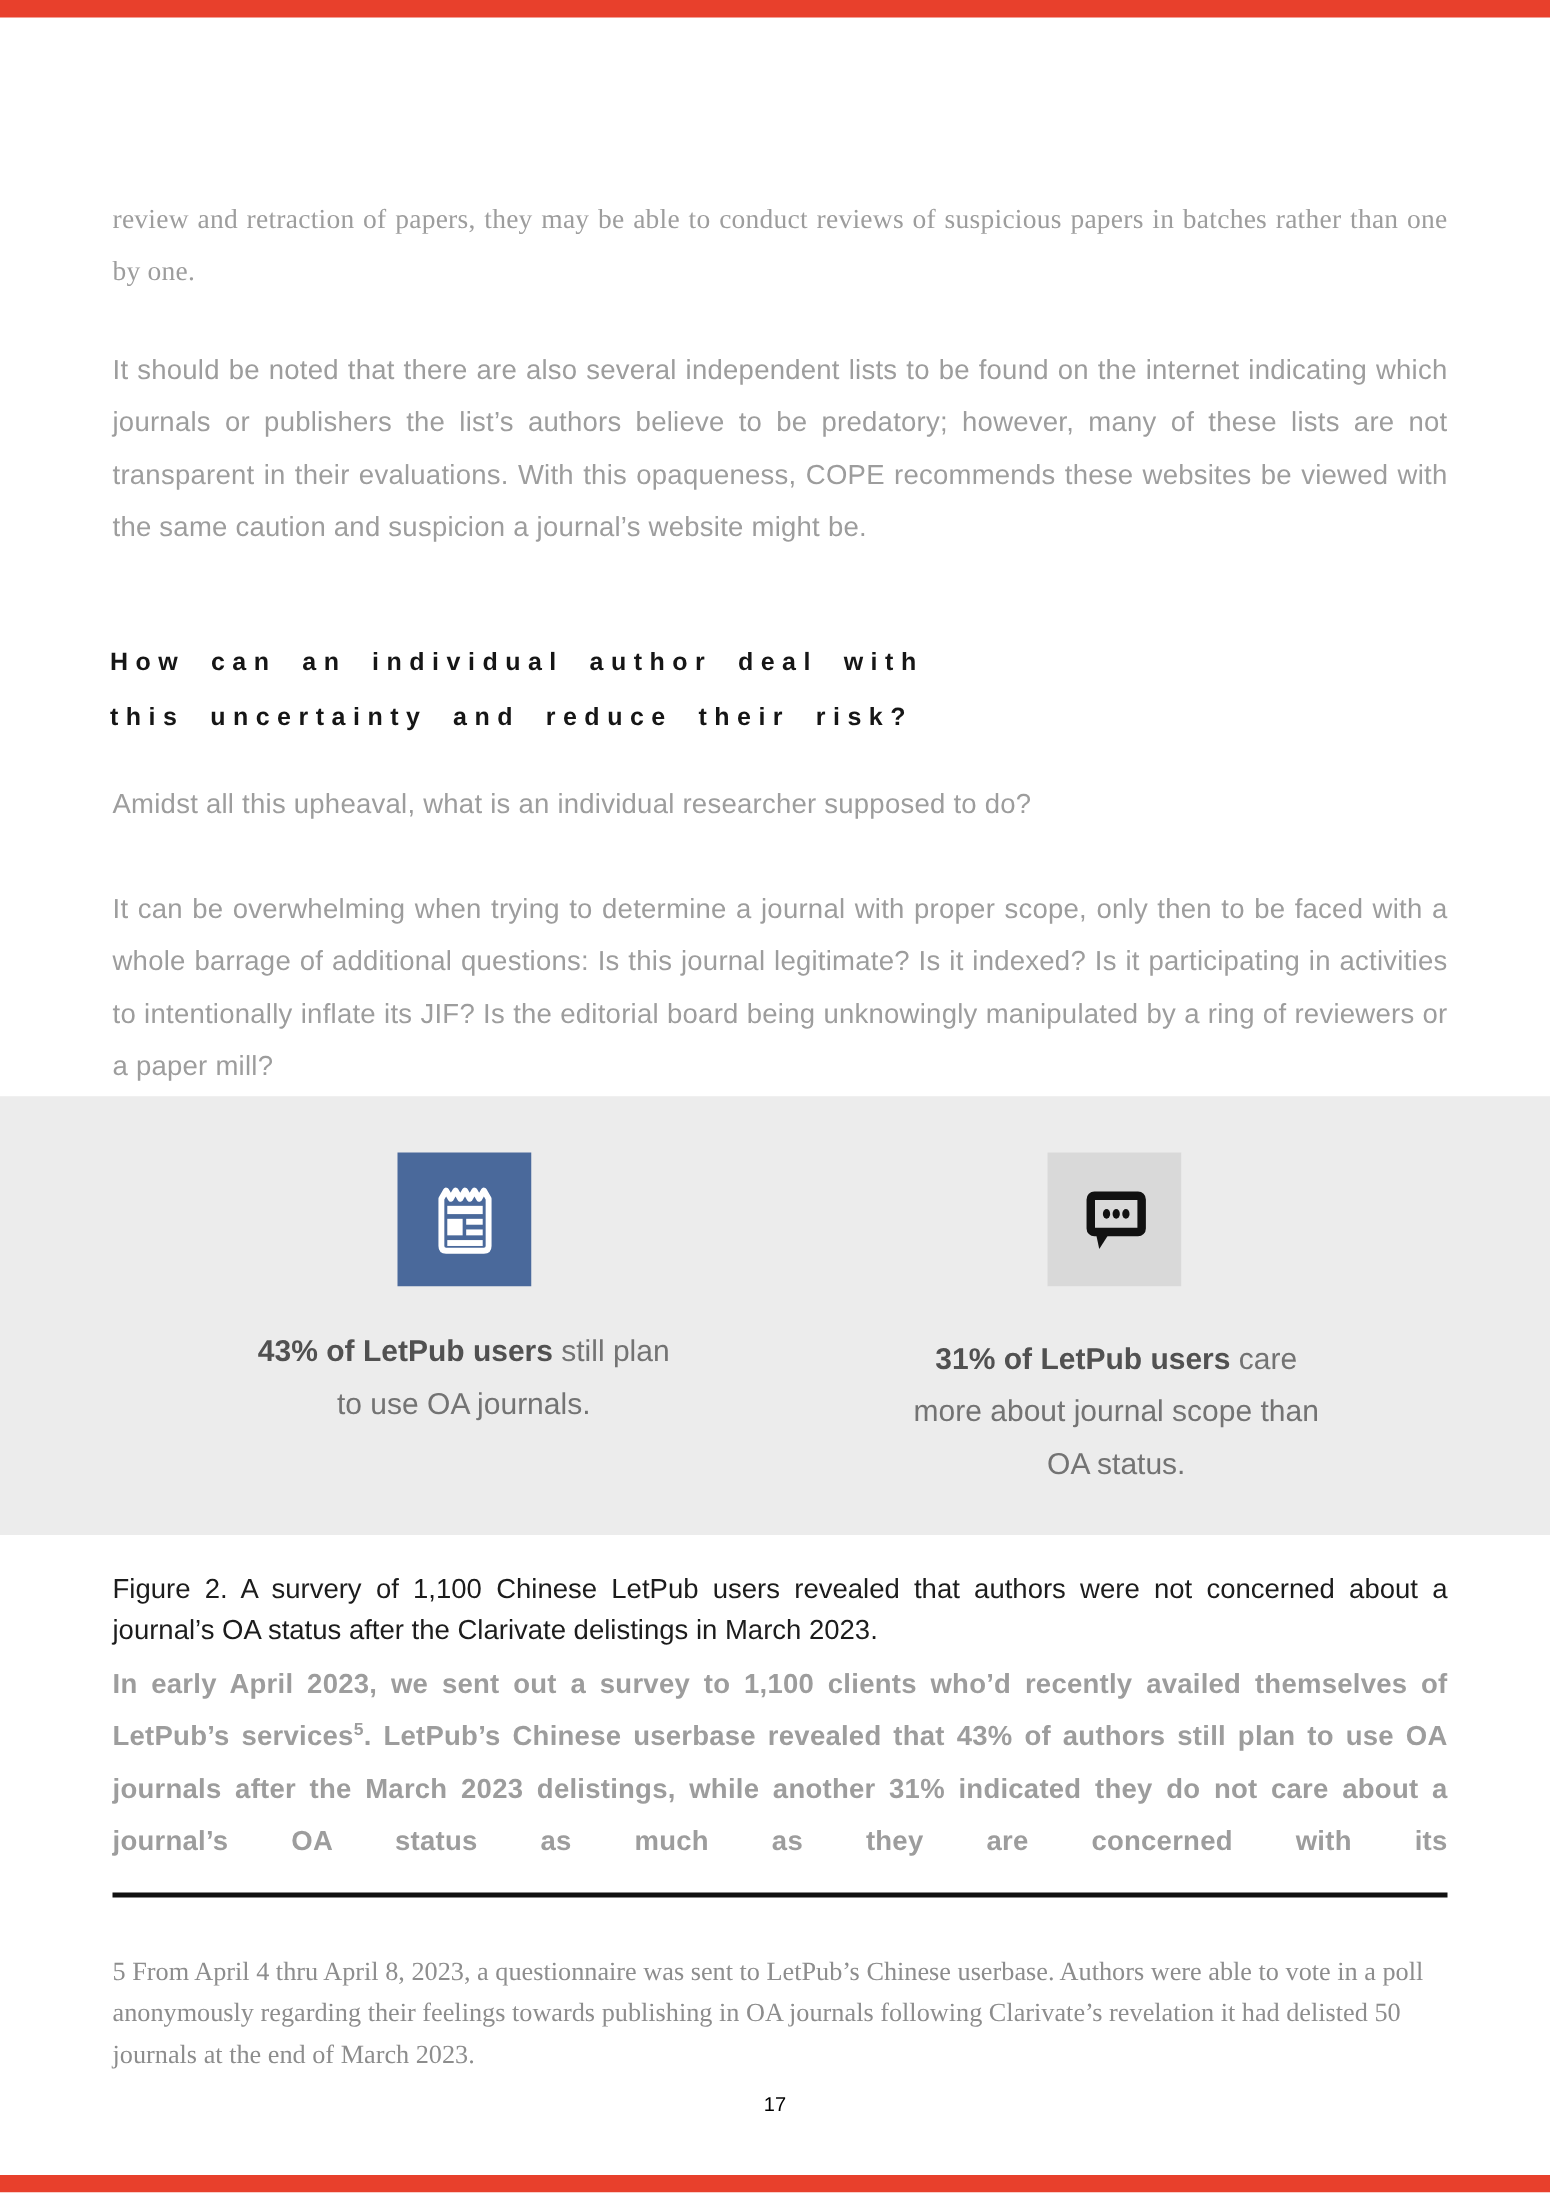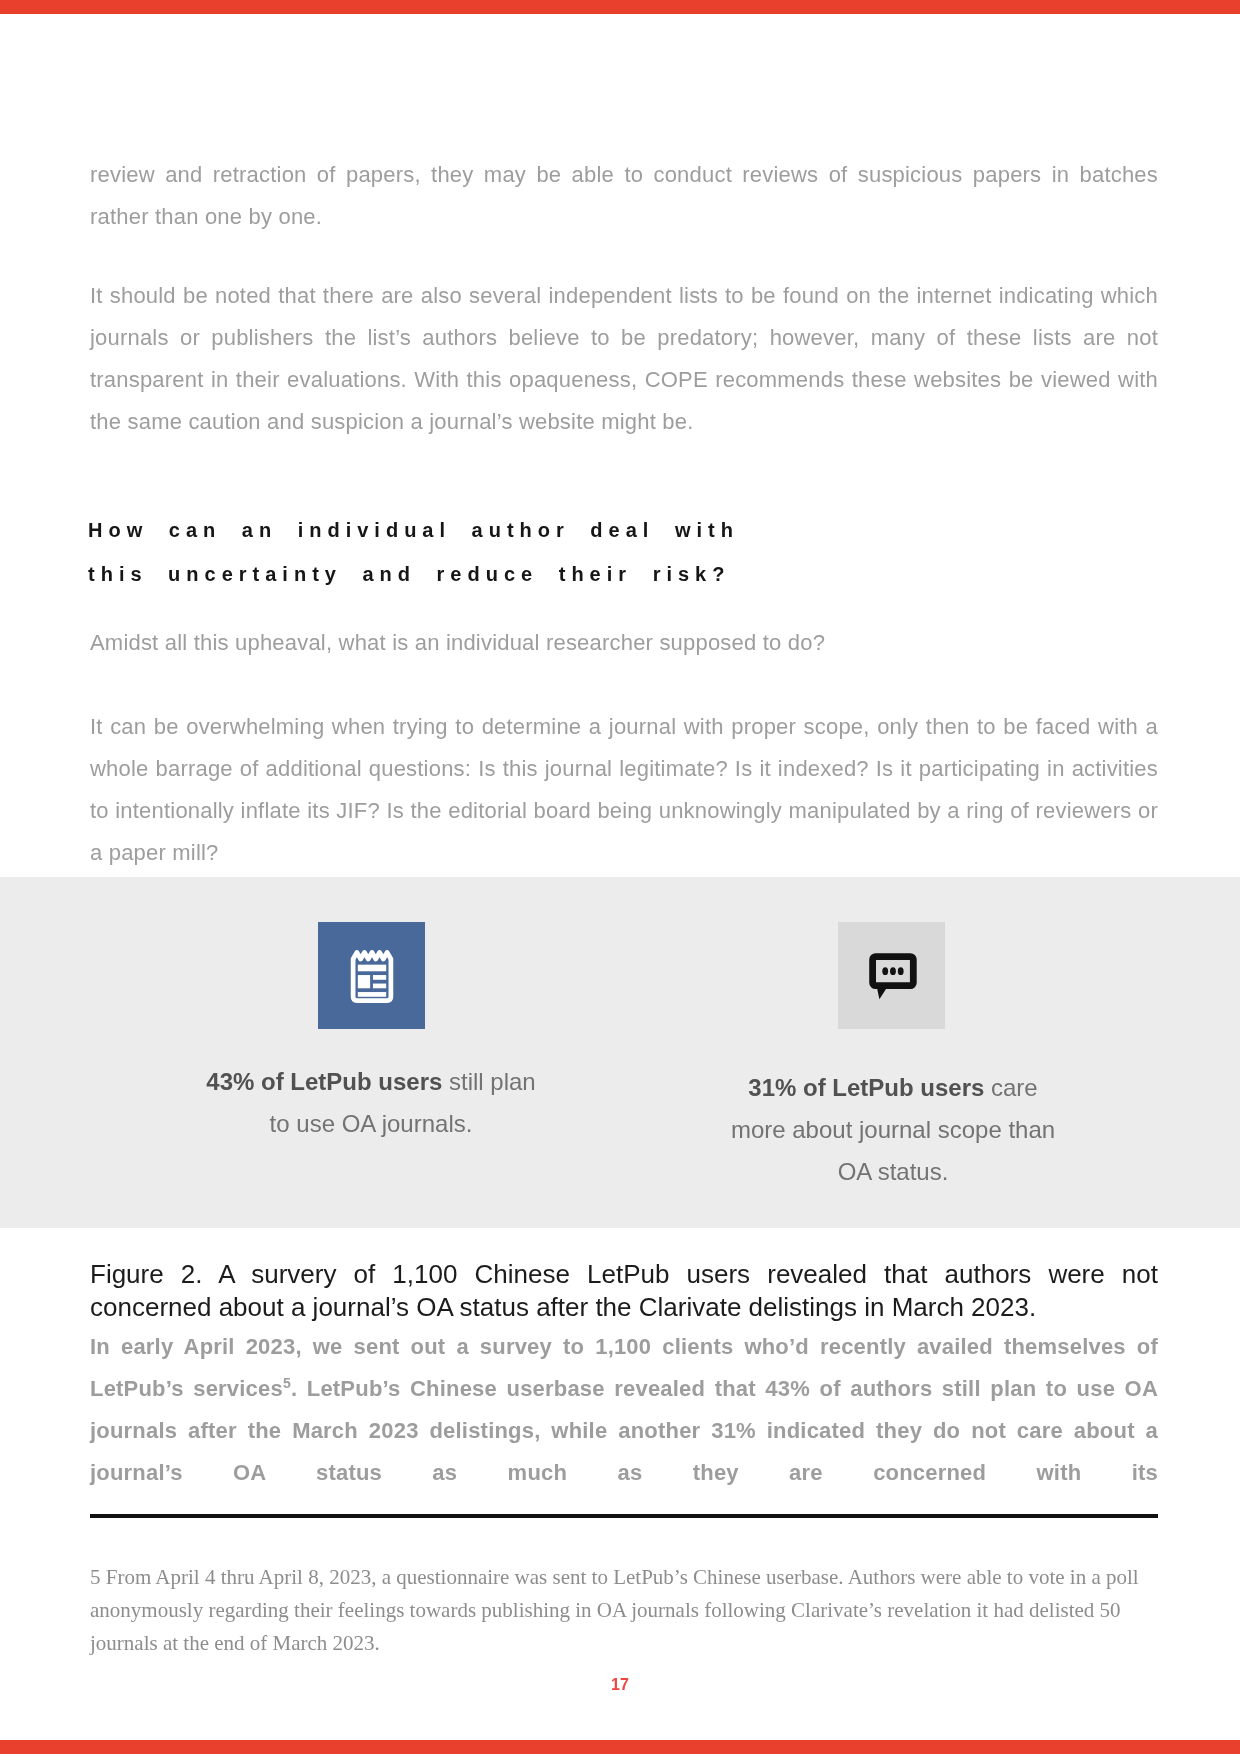--- a/index.html
+++ b/index.html
@@ -17,21 +17,21 @@
   }
   .accent-bar.top{top:0;}
   .accent-bar.bottom{bottom:0;}
   .body-par{
     position:absolute;left:90px;width:1068px;
     font-size:22px;line-height:42px;
     color:var(--body-text,#9d9d9d);
     text-align:justify;
     letter-spacing:0.2px;
   }
-  .p1{top:132px;}
+  .p1{top:132px;font-family:Liberation Serif, serif;}
   .p2{top:253px;}
   .heading{
     position:absolute;left:88px;top:495px;width:1080px;
     color:var(--heading-text,#161616);
     font-size:20px;font-weight:bold;line-height:44px;
     letter-spacing:0.30em;word-spacing:0.45em;
   }
   .amidst{top:600px;text-align:left;}
   .p3{top:684px;}
   .figure-box{
@@ -48,40 +48,40 @@
   .stat-text{
     position:absolute;text-align:center;
     font-size:24px;line-height:42px;
     color:var(--stat-regular,#737373);
   }
   .stat-text b{color:var(--stat-bold,#515151);font-weight:bold;}
   .stat-text.left{left:205px;top:184px;width:332px;}
   .stat-text.right{left:725px;top:190px;width:336px;}
   .caption{
     position:absolute;left:90px;top:1232px;width:1068px;
-    font-size:26px;line-height:33px;
+    font-size:22px;line-height:33px;
     color:var(--caption-text,#1c1c1c);
     text-align:justify;
   }
   .p4{top:1304px;text-align-last:justify;font-weight:bold;}
   .p4 sup{font-size:14px;line-height:0;}
   .rule{
     position:absolute;left:90px;top:1514px;width:1068px;height:4px;
     background:var(--rule,#111111);
   }
   .footnote{
     position:absolute;left:90px;top:1540px;width:1072px;
     font-family:"Liberation Serif",serif;
     font-size:21px;line-height:33px;
     color:var(--footnote-text,#8d8d8d);
     text-align:left;
   }
   .page-number{
     position:absolute;left:0;top:1676px;width:1240px;
-    text-align:center;font-size:16px;color:#ef4444;font-weight:bold;
+    text-align:center;font-size:16px;color:#000000;
   }
 </style>
 </head>
 <body>
 
 <div class="page" style="--accent-bar: #e8402c; --body-text: #9d9d9d; --heading-text: #161616; --caption-text: #1c1c1c; --figure-bg: #ececec; --newspaper-tile: #4a699b; --chat-tile: #d9d9d9; --stat-bold: #515151; --stat-regular: #737373; --footnote-text: #8d8d8d; --rule: #111111;">
 
   <div class="accent-bar top"></div>
 
   <p class="body-par p1">review and retraction of papers, they may be able to conduct reviews of suspicious papers in batches rather than one by one.</p>

